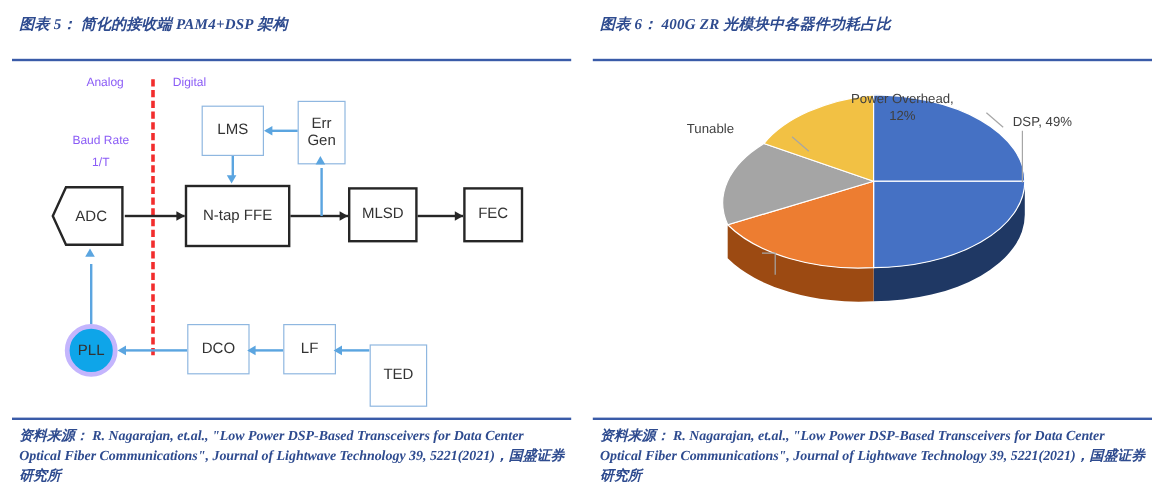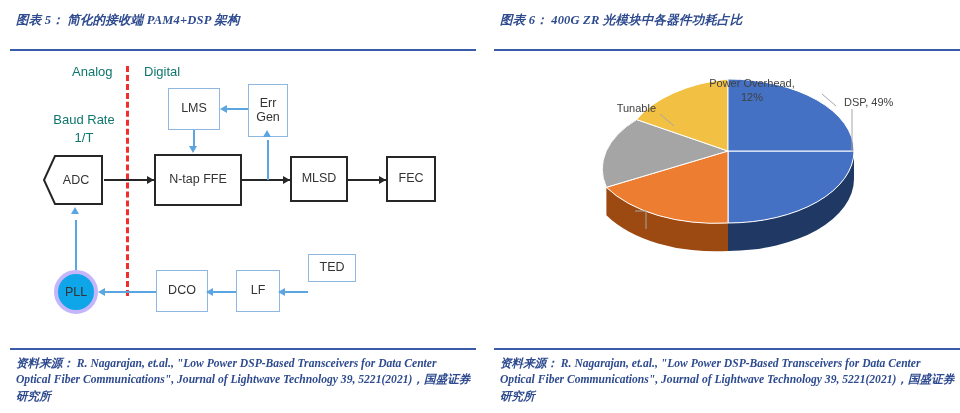--- a/index.html
+++ b/index.html
@@ -67,22 +67,22 @@
     left: 0;
     top: 44px;
     right: 0;
     bottom: 80px;
   }
 
   
   .diagram { position: absolute; inset: 0; }
   .dg-label {
     position: absolute;
-    font-size: 13px;
-    color: #0f766e;
+    font-size: 10px;
+    color: #8b5cf6;
     white-space: nowrap;
   }
   .dg-label.center { text-align: center; }
 
   .blk {
     position: absolute;
     box-sizing: border-box;
     display: flex;
     align-items: center;
     justify-content: center;
@@ -138,21 +138,21 @@
   
   .pie-wrap { position: absolute; inset: 0; }
   .pie-label {
     position: absolute;
     font-size: 11px;
     color: #404040;
     line-height: 1.25;
     white-space: nowrap;
   }
   .pie-label.right-side { text-align: left; }
-  .pie-label.left-side  { text-align: right; }
+  .pie-label.left-side  { text-align: center; }
   .pie-label.center-al  { text-align: center; }
 </style>
 </head>
 <body>
 
 <div class="page">
 
   <div class="panel panel-left">
 
     <div class="fig-title">图表 5： 简化的接收端 PAM4+DSP 架构</div>
@@ -216,21 +216,21 @@
         <div class="blk light" style="left:148px; top:226px; width:52px; height:42px;">DCO</div>
 
         <div class="wire h-lite" style="left:200px; top:247px; width:28px;"></div>
         <div class="arrow l-lite" style="left:198px; top:243.5px;"></div>
 
         <div class="blk light" style="left:228px; top:226px; width:44px; height:42px;">LF</div>
 
         <div class="wire h-lite" style="left:272px; top:247px; width:28px;"></div>
         <div class="arrow l-lite" style="left:270px; top:243.5px;"></div>
 
-        <div class="blk light" style="left:300px; top:210px; width:48px; height:28px;">TED</div>
+        <div class="blk light" style="left:300px; top:243px; width:48px; height:52px;">TED</div>
 
       </div>
     </div>
 
     <div class="footer-block">
       <div class="src-rule"></div>
       <div class="source">资料来源： R. Nagarajan, et.al., "Low Power DSP-Based Transceivers for Data Center Optical Fiber Communications", Journal of Lightwave Technology 39, 5221(2021)，国盛证券研究所</div>
     </div>
   </div>
 

